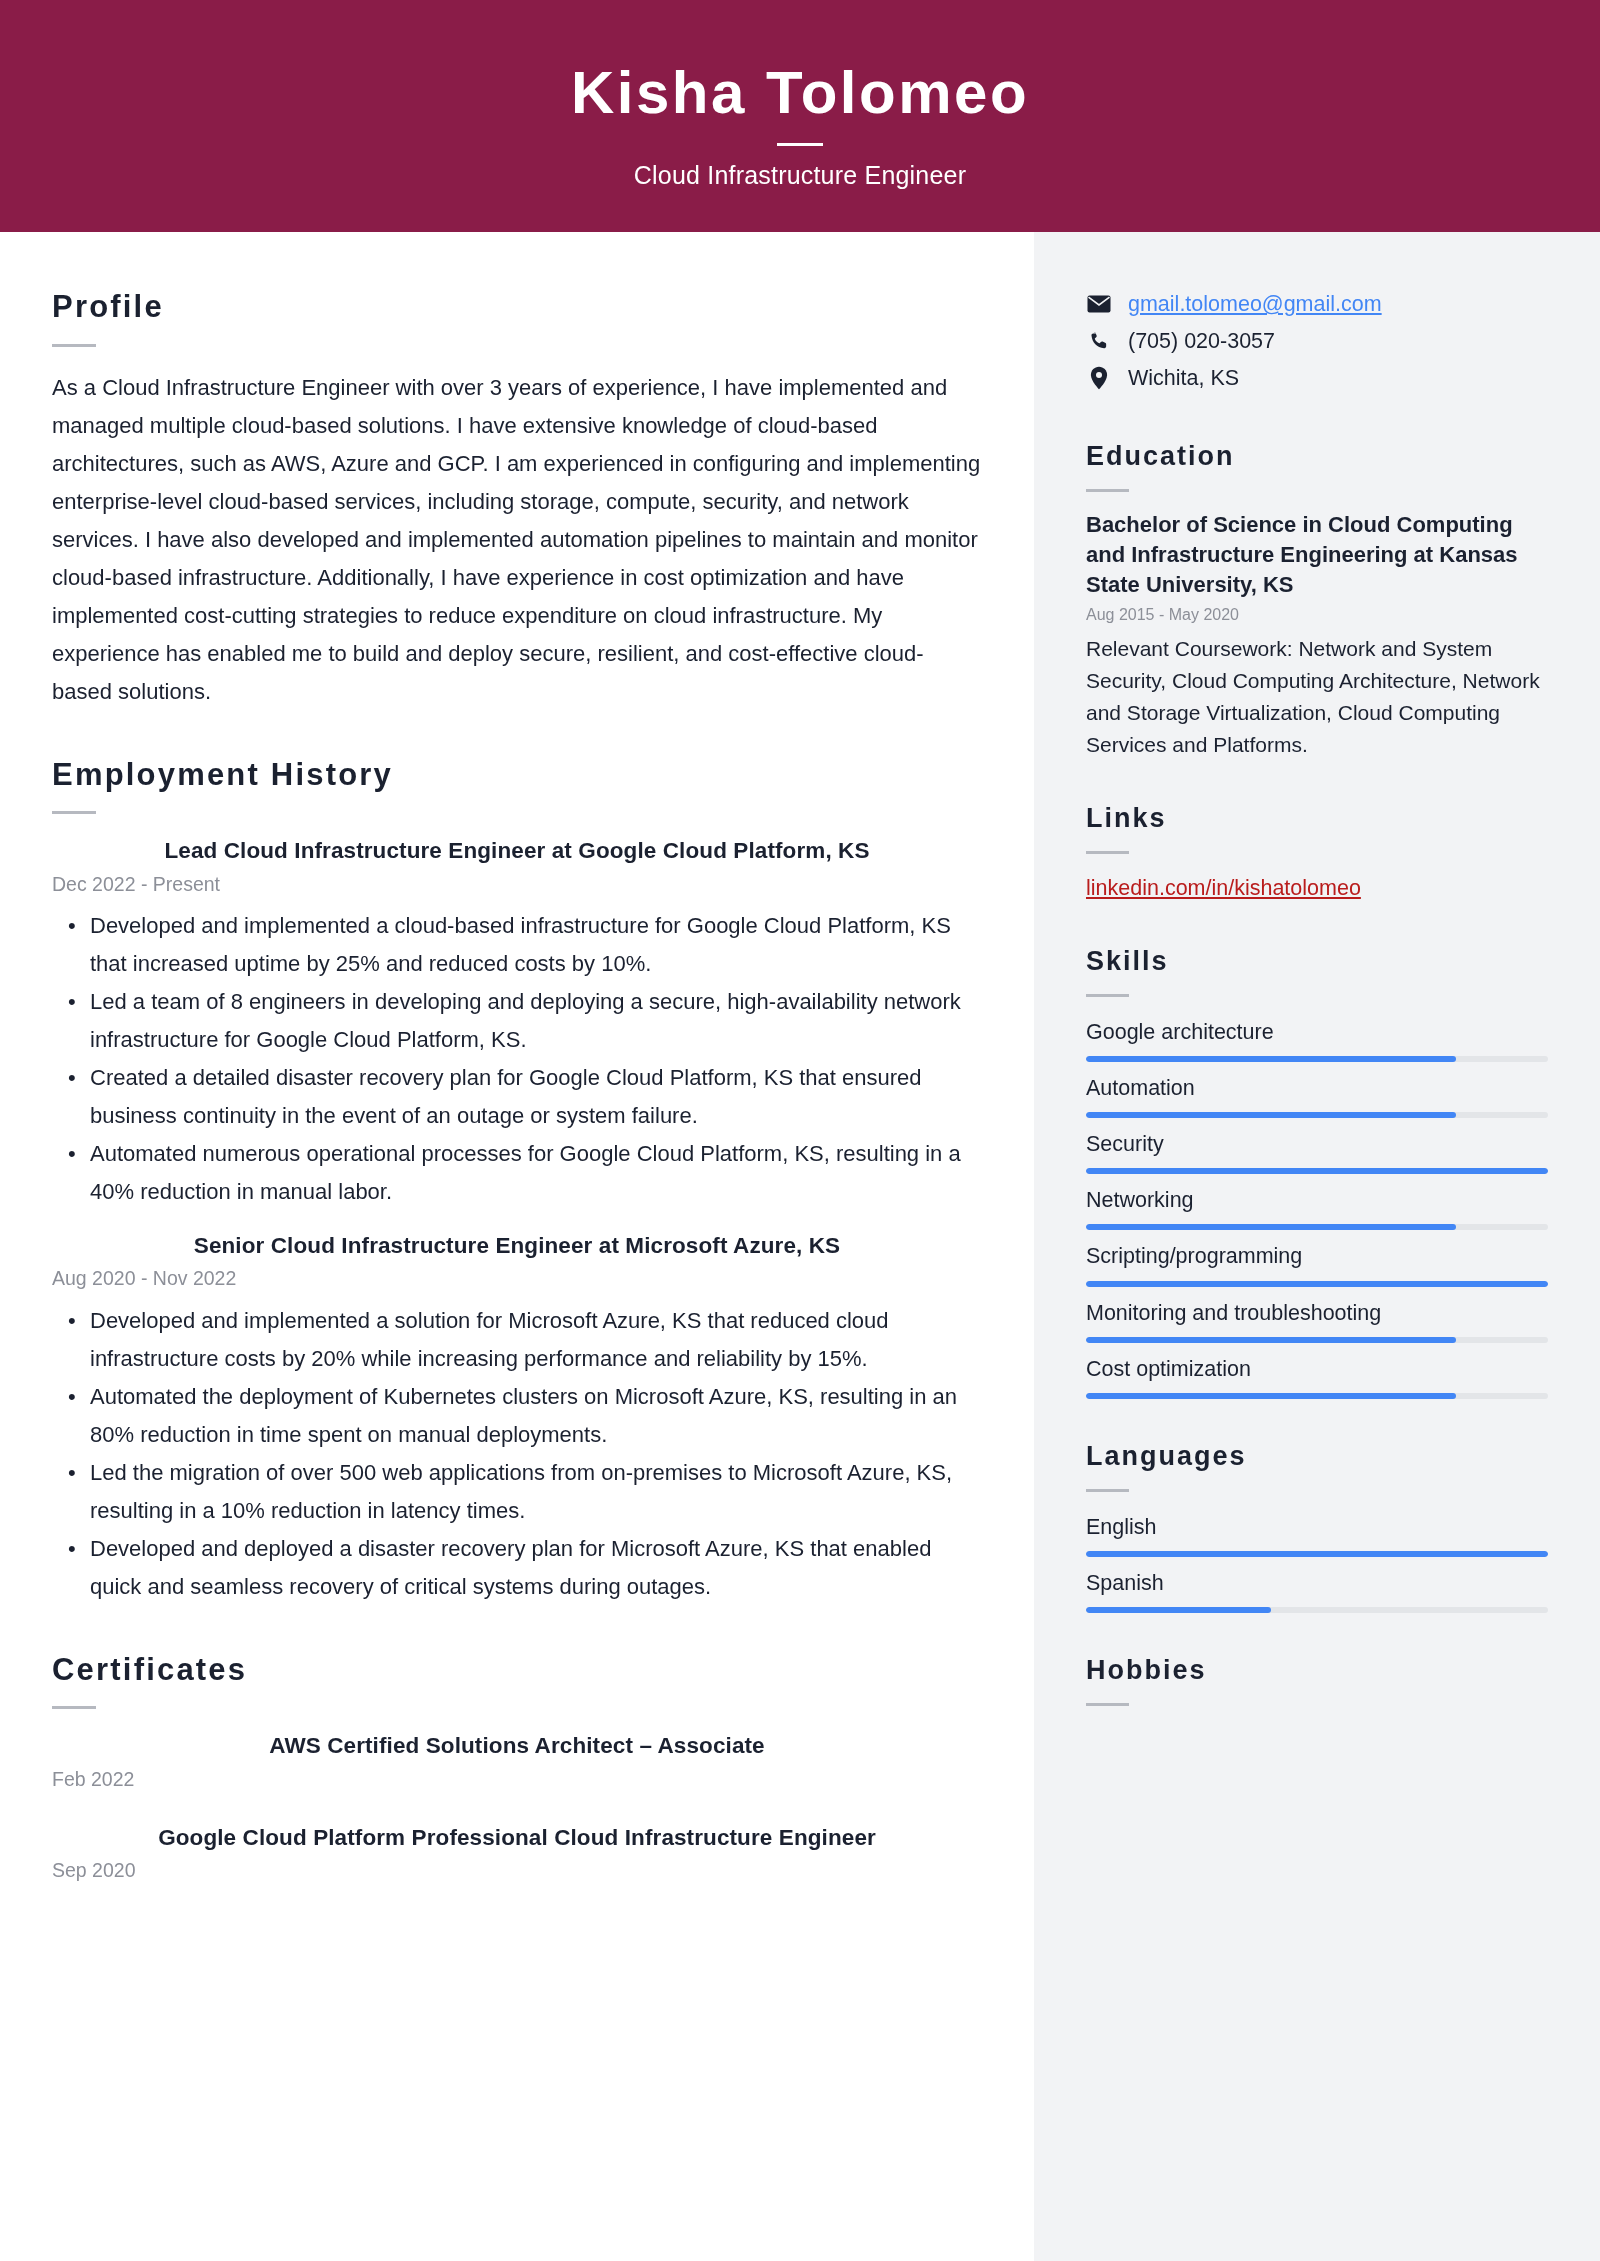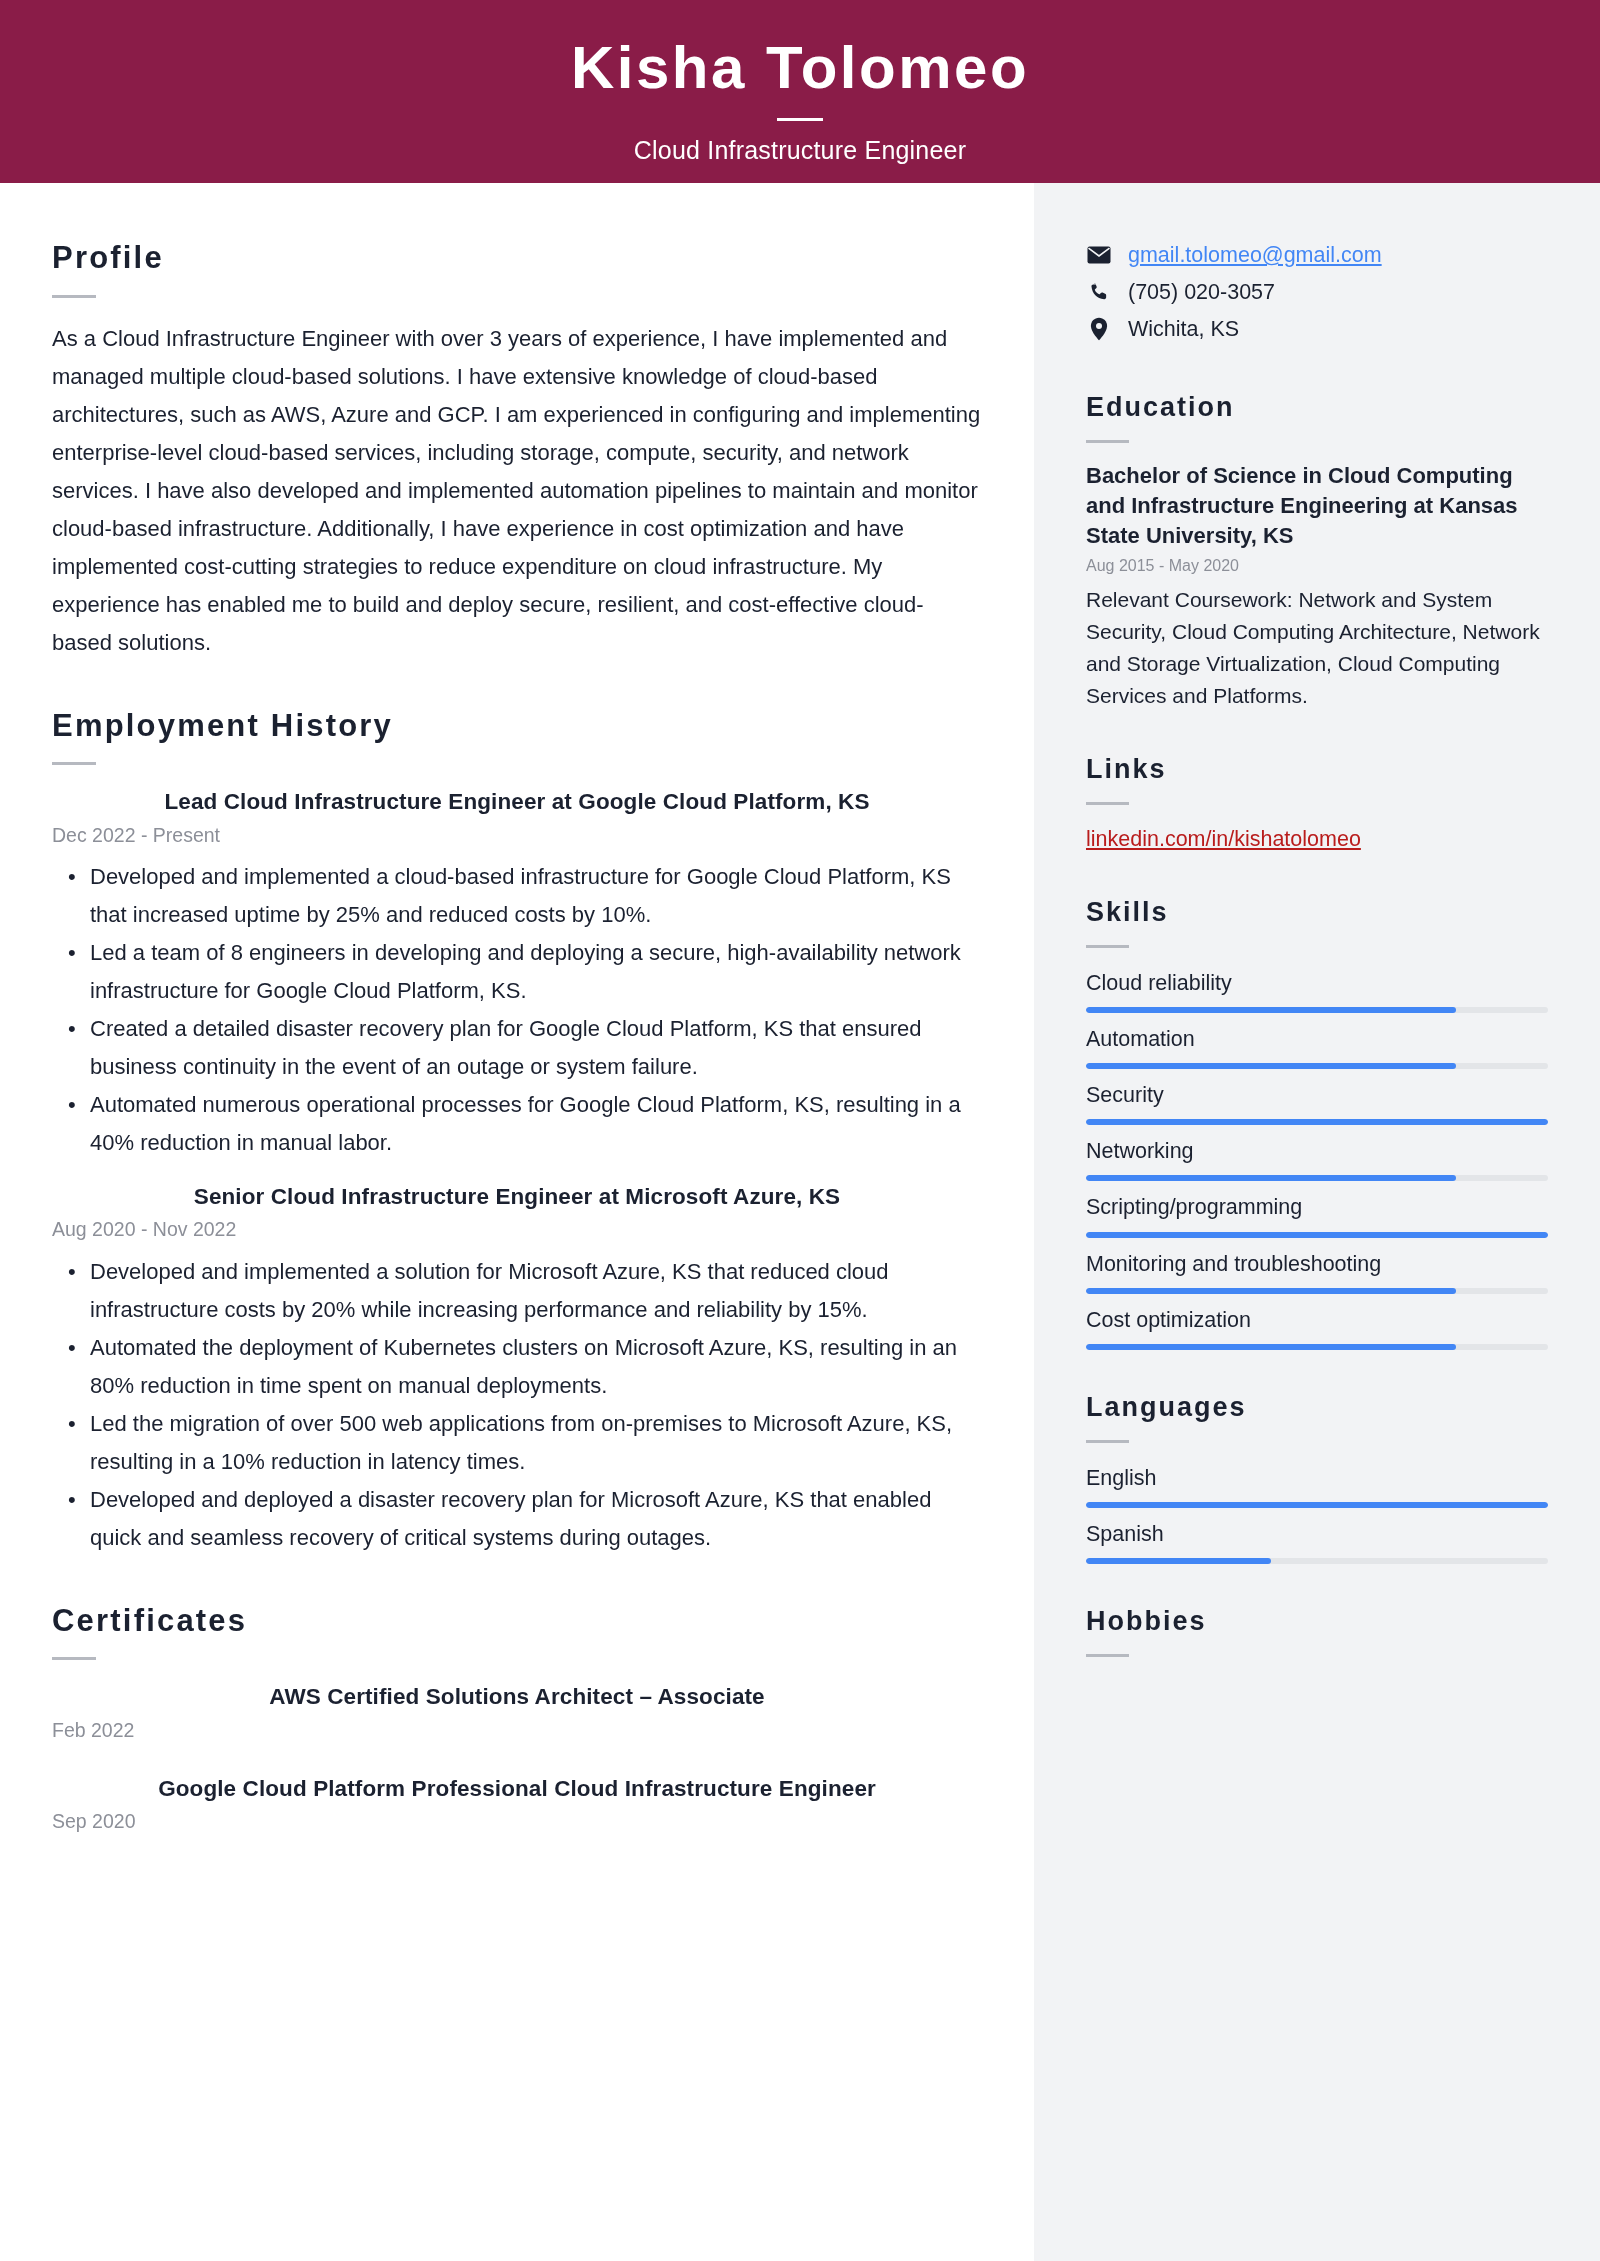--- a/index.html
+++ b/index.html
@@ -19,21 +19,21 @@
     width: 1600px;
     min-height: 2261px;
     position: relative;
     background: #ffffff;
     overflow: hidden;
   }
 
   
   .header {
     background: #8A1C48;
-    height: 183px;
+    height: 232px;
     width: 100%;
     display: flex;
     flex-direction: column;
     align-items: center;
     justify-content: center;
     padding-top: 17px;
   }
 
   .header-name {
     color: #ffffff;
@@ -361,21 +361,21 @@
         <div class="sec-title">Links</div>
         <div class="sec-rule"></div>
         <a class="link-item" href="#">linkedin.com/in/kishatolomeo</a>
       </div>
 
       <div class="side-section tight">
         <div class="sec-title">Skills</div>
         <div class="sec-rule"></div>
 
         <div class="bar-item">
-          <div class="bar-label">Cloud reliability</div>
+          <div class="bar-label">Google architecture</div>
           <div class="bar-track">
             <div class="bar-fill" style="width: 80%;"></div>
           </div>
         </div>
 
         <div class="bar-item">
           <div class="bar-label">Automation</div>
           <div class="bar-track">
             <div class="bar-fill" style="width: 80%;"></div>
           </div>

